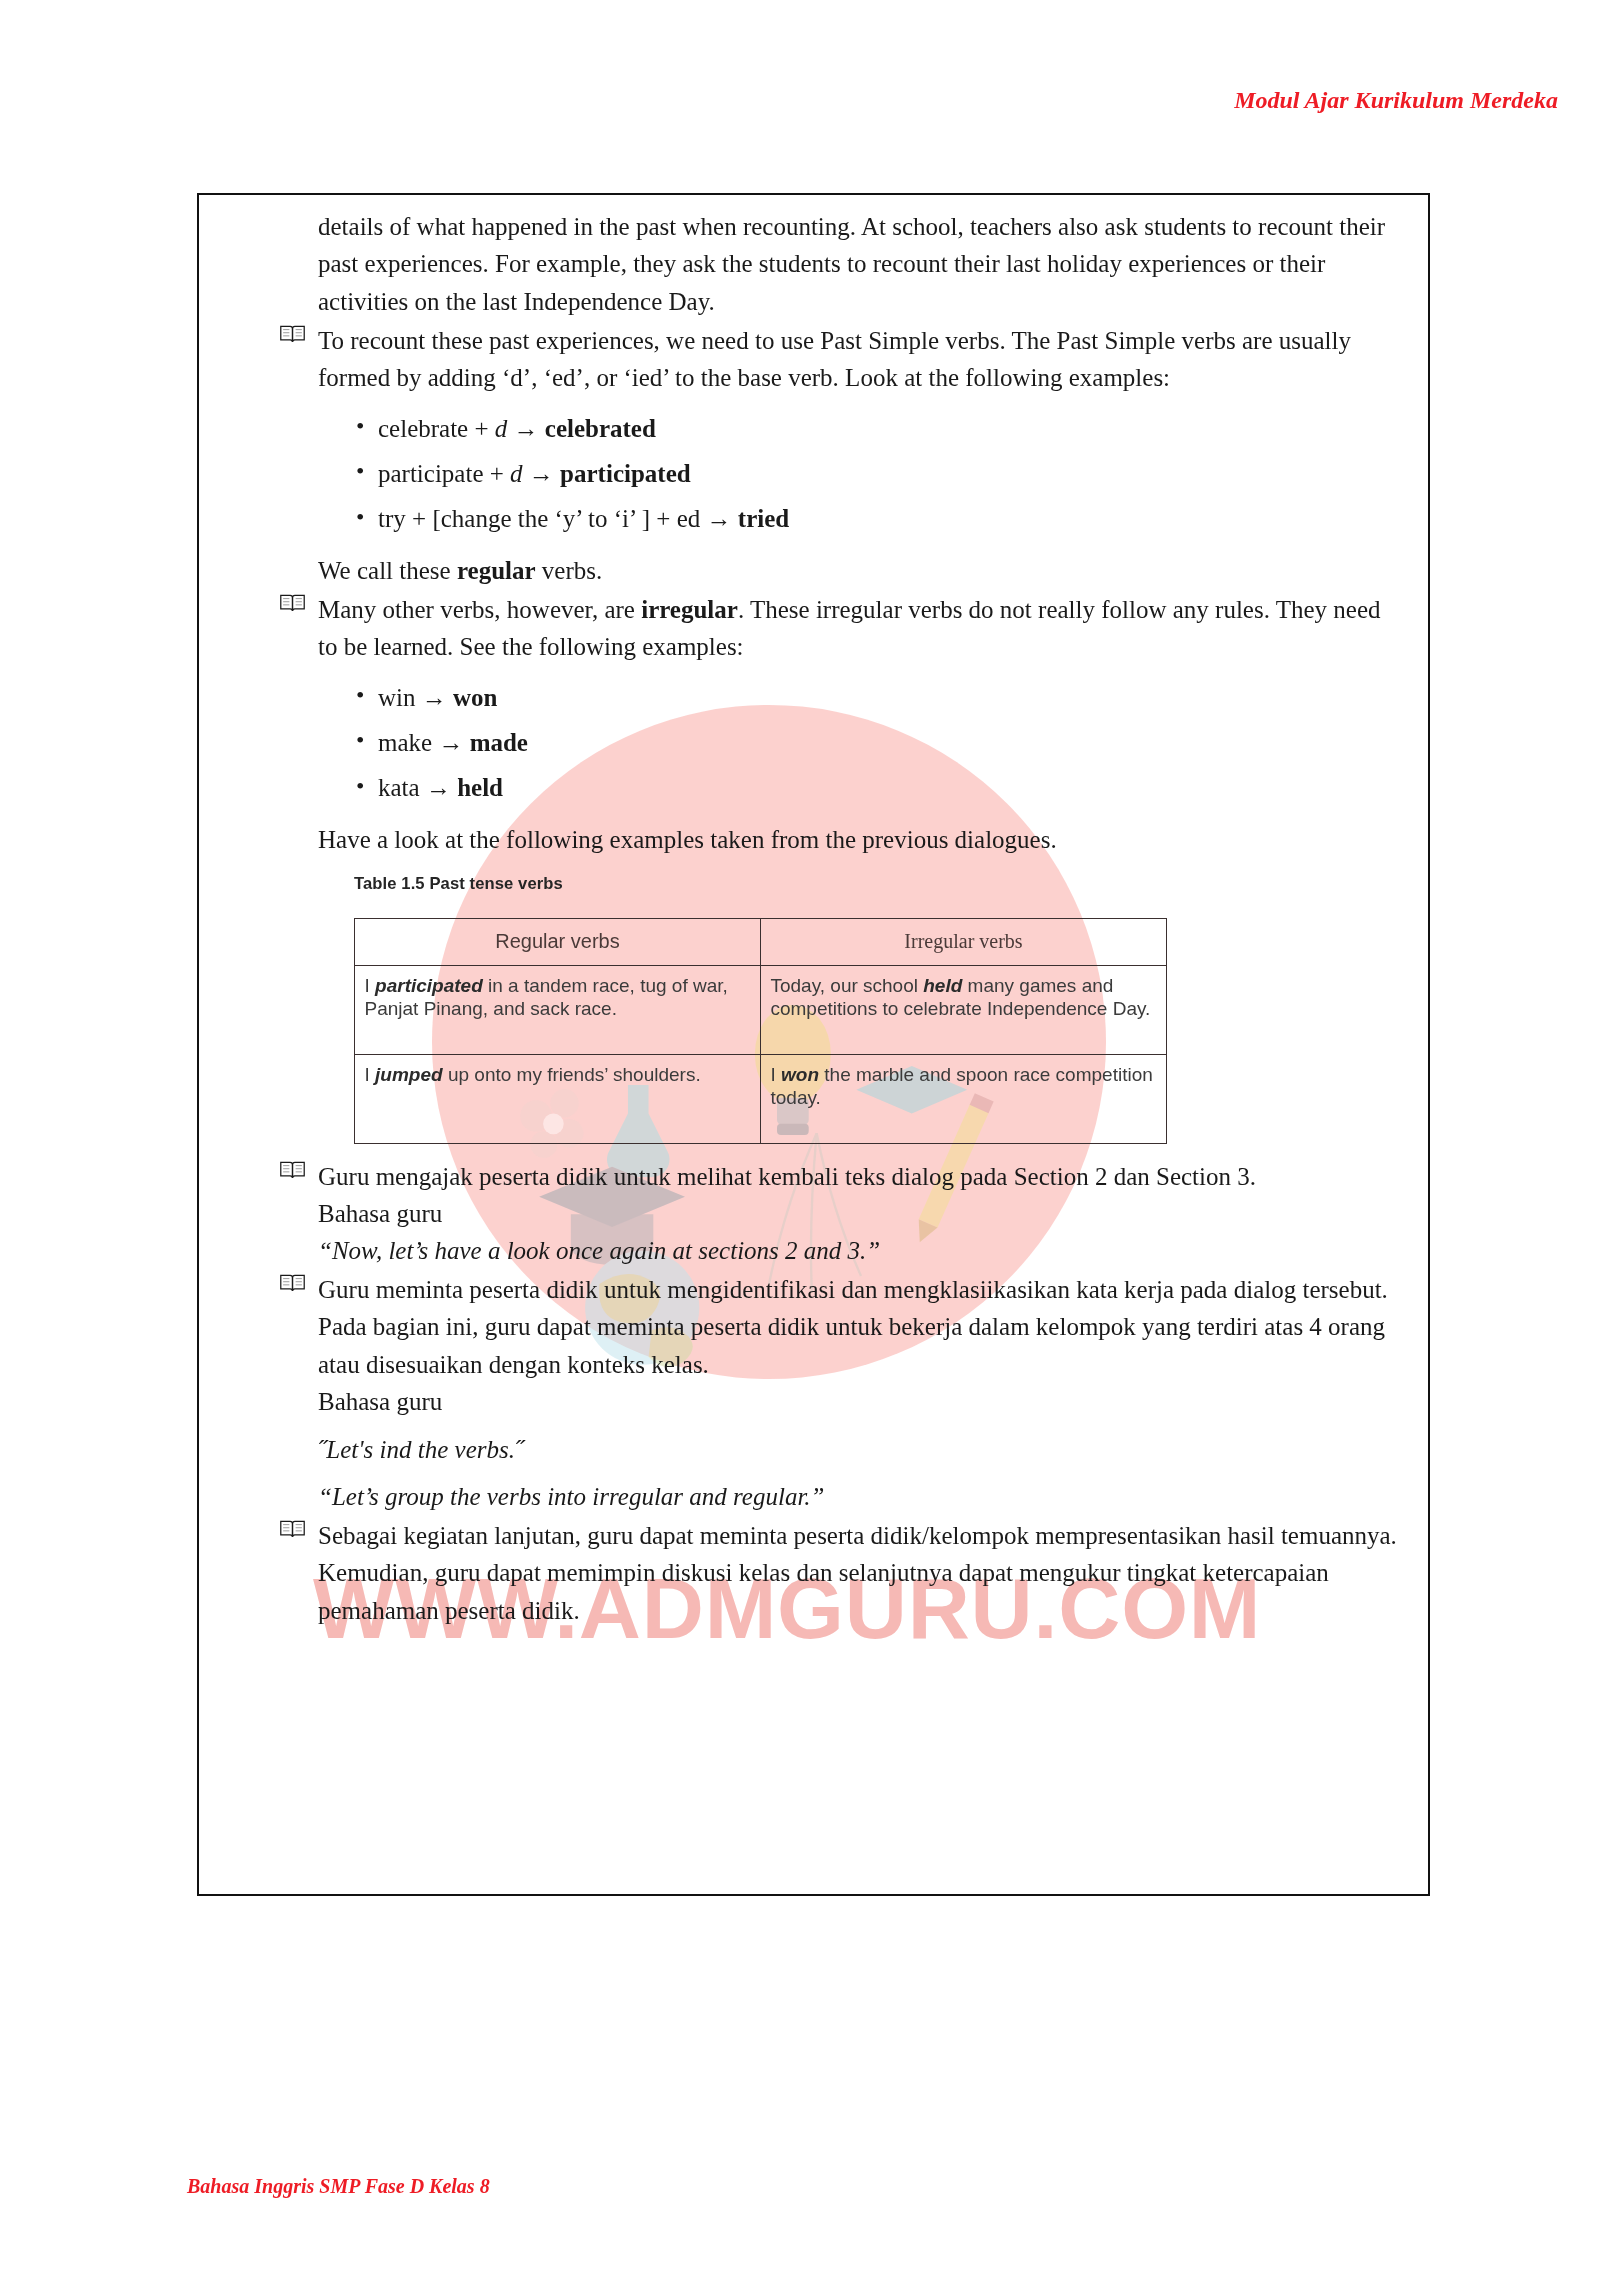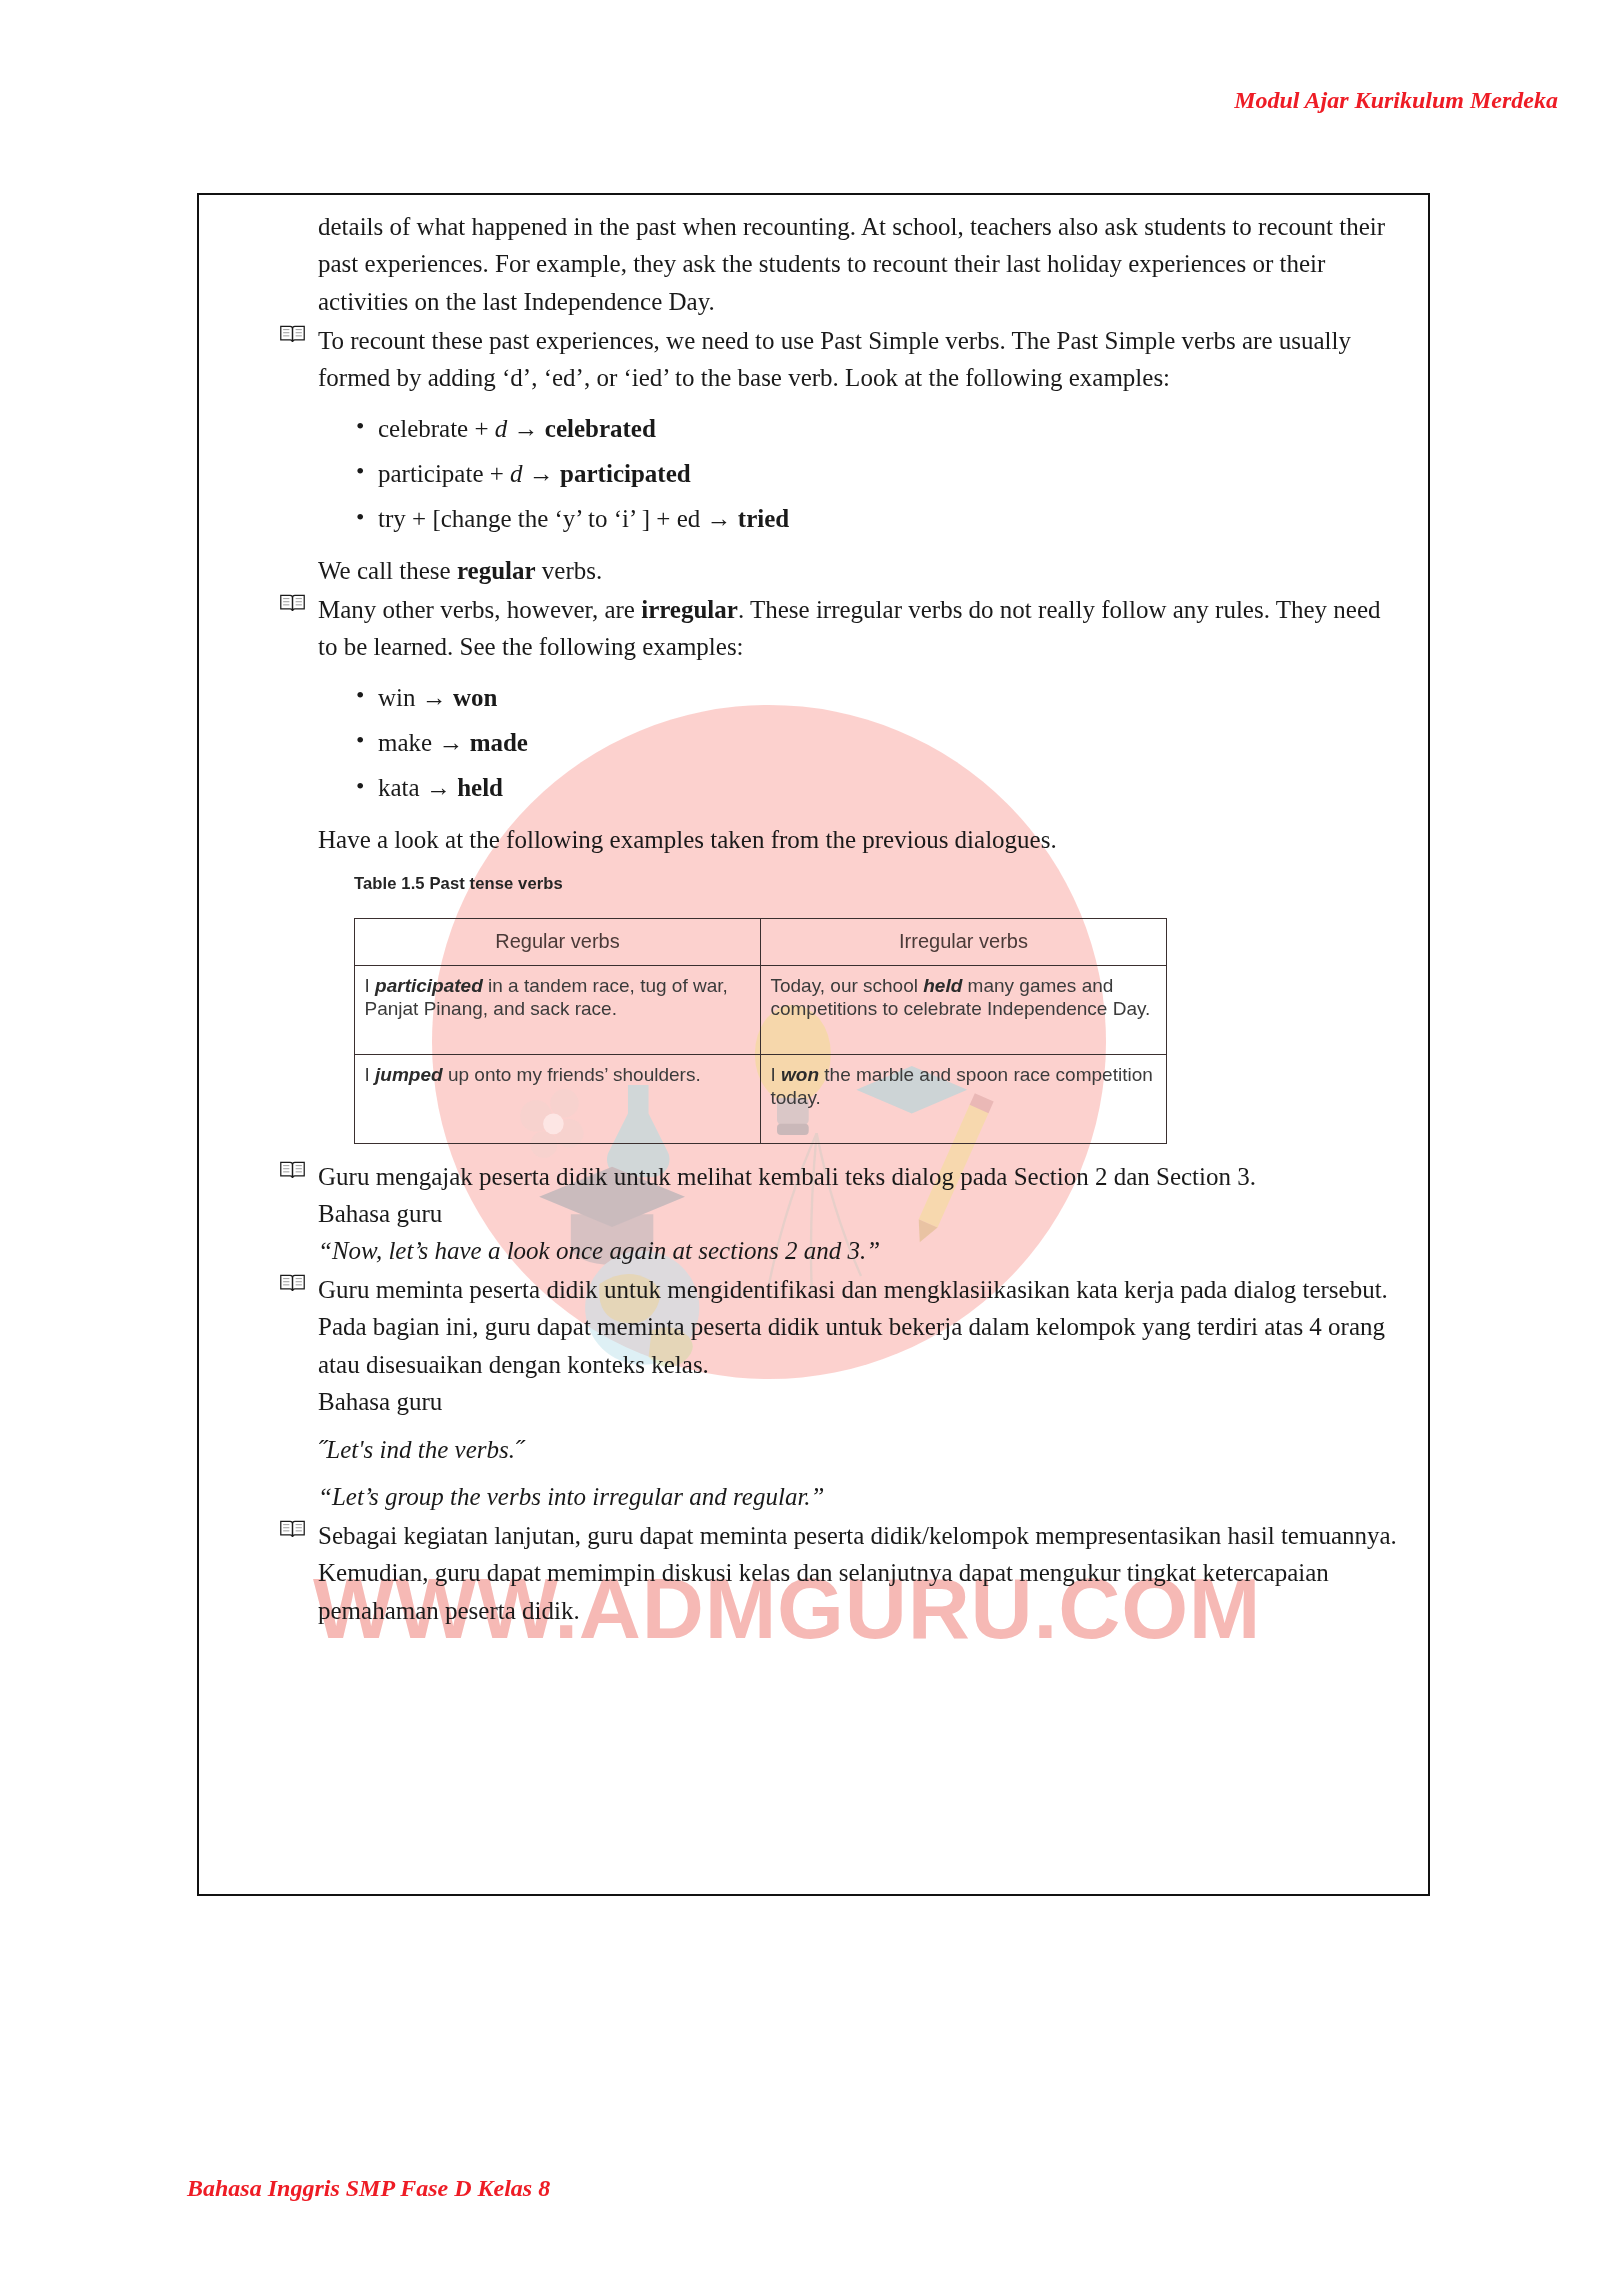--- a/index.html
+++ b/index.html
@@ -65,21 +65,21 @@
     font-size: 24px;
     color: #ee1c25;
     z-index: 3;
   }
   #running-foot {
     position: absolute;
     left: 187px; top: 2175px;
     font-family: "Liberation Serif", serif;
     font-style: italic;
     font-weight: 700;
-    font-size: 24px;
+    font-size: 20px;
     color: #ee1c25;
     z-index: 3;
   }
 
   
   #content-frame {
     position: absolute;
     left: 197px;
     top: 193px;
     width: 1233px;
@@ -175,21 +175,21 @@
   #verbs-table th {
     text-align: center;
     font-weight: 400;
     font-size: 20px;
     padding: 10.3px 8px 11px 8px;
     color: #4a3a38;
   }
   #verbs-table td { height: 89px; }
   #verbs-table td b { font-weight: 700; font-style: italic; color: #2b2b2b; }
   .col-a { width: 407px; }
-  .col-b { width: 407px; }
+  .col-b { width: 407px; font-family: Liberation Serif, serif; }
   .gap-m { height: 12.7px; }
 </style>
 </head>
 <body>
 
 <div id="watermark-layer">
   <div class="wm-circle"></div>
   <svg class="wm-art" viewBox="0 0 840 600" xmlns="http://www.w3.org/2000/svg">
 
     <ellipse cx="440" cy="150" rx="48" ry="62" fill="#f2dd8a"></ellipse>

